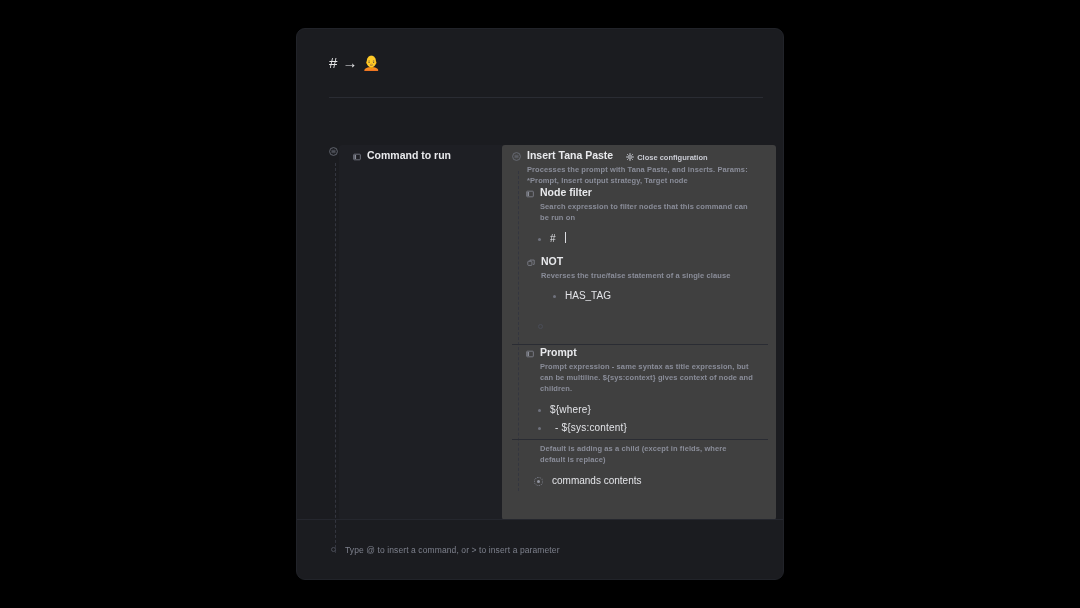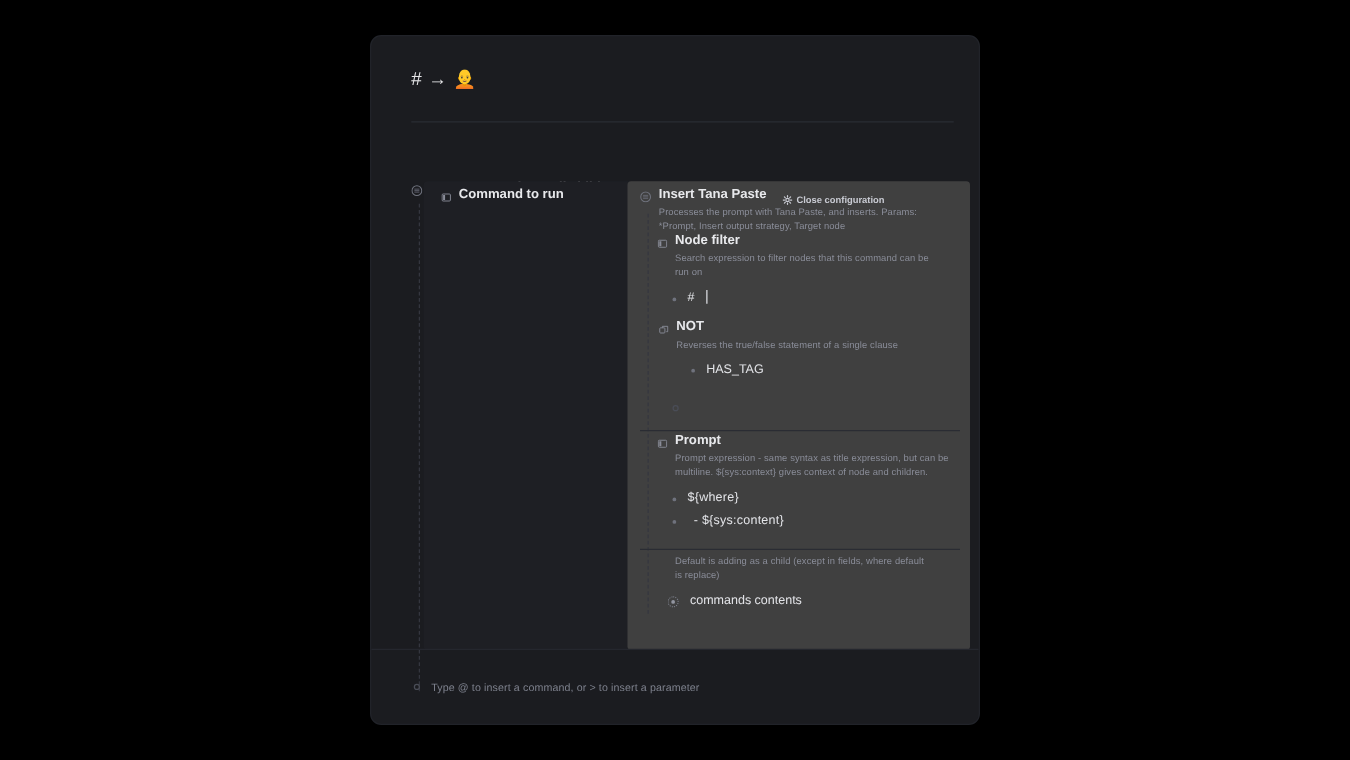--- a/index.html
+++ b/index.html
@@ -52,37 +52,38 @@
     margin: 0 20px 0 32px;
   }
 
   
   .row {
     position: relative;
   }
 
   .node-head {
     display: flex;
-    align-items: flex-end;
+    align-items: center;
     gap: 6px;
   }
 
   .node-title {
     font-size: 10.5px;
     font-weight: bold;
     color: #e8e9ec;
     line-height: 14px;
     white-space: nowrap;
   }
 
   .node-desc {
     font-size: 7.5px;
     color: #8a8d99;
     line-height: 11px;
     letter-spacing: .1px;
+    font-weight: bold;
   }
 
   .cfg-btn {
     display: inline-flex;
     align-items: center;
     gap: 3px;
     font-size: 7.5px;
     font-weight: bold;
     color: #c9cbd3;
     white-space: nowrap;

